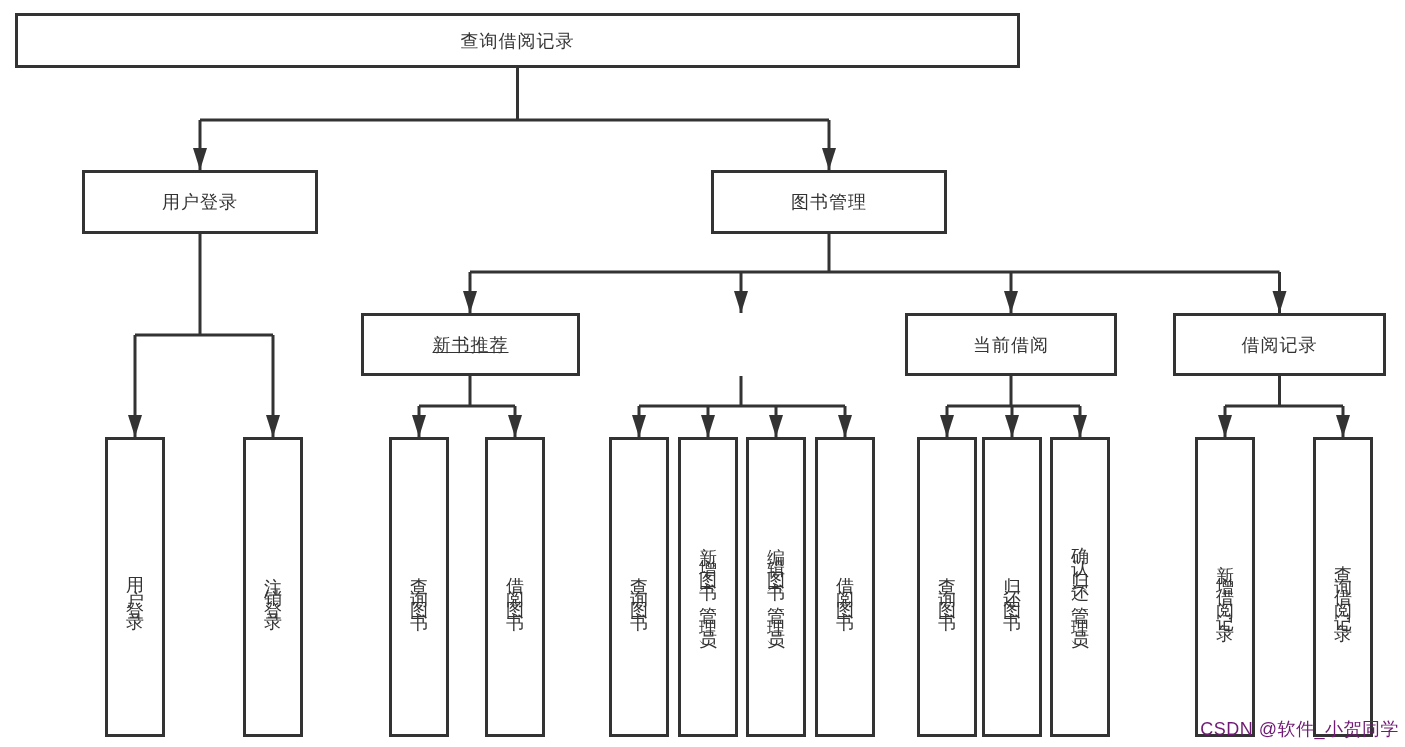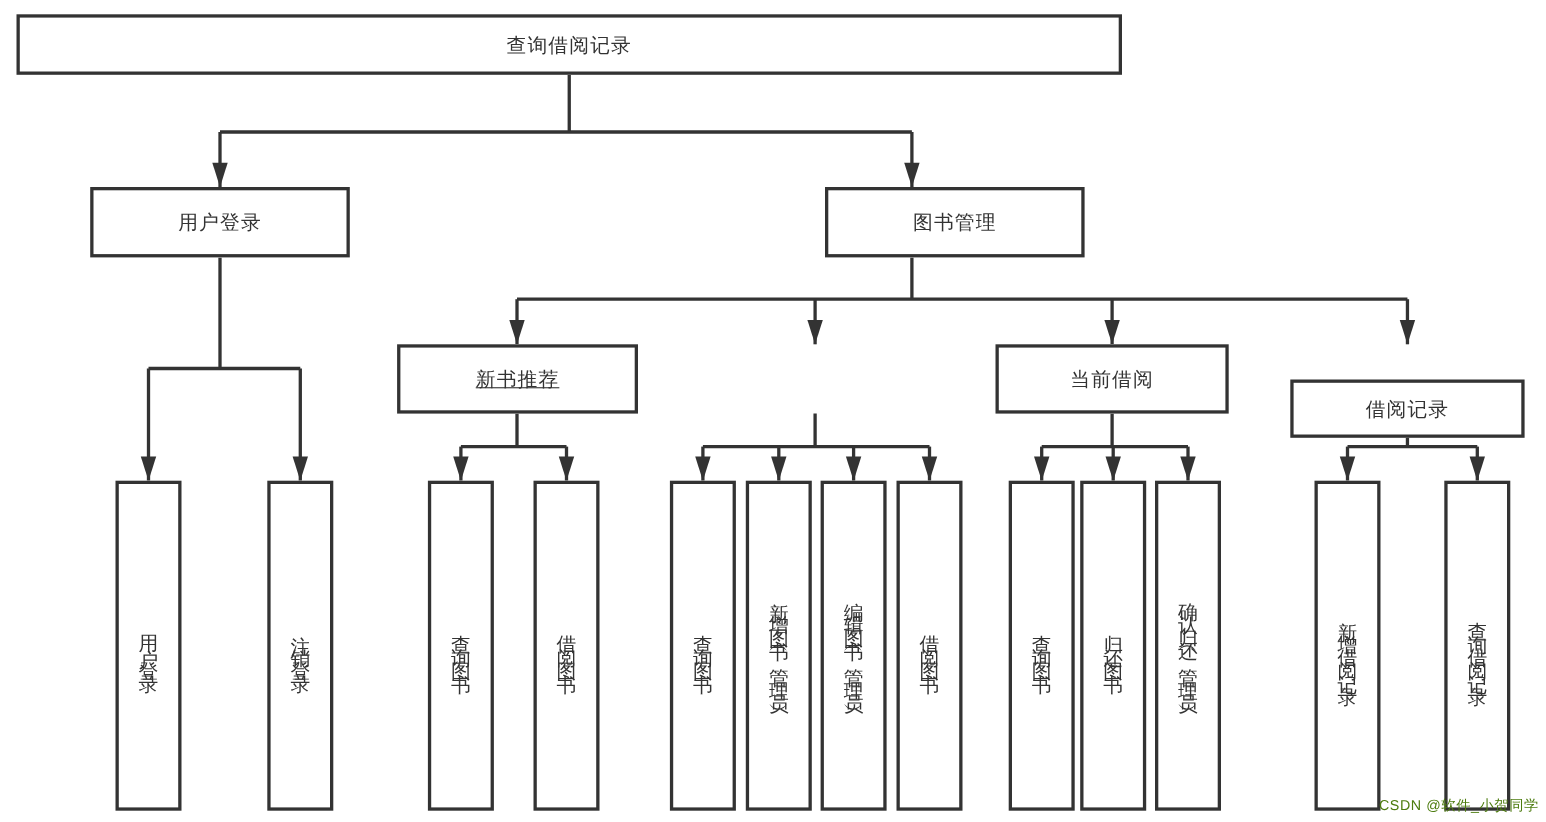--- a/index.html
+++ b/index.html
@@ -33,39 +33,39 @@
   .vbox span {
     writing-mode: vertical-rl;
     text-orientation: mixed;
     letter-spacing: 12px;
     line-height: 1;
     white-space: nowrap;
   }
   
   .n-root { left: 15px;  top: 13px;  width: 1005px; height: 55px; }
   .n-l2a  { left: 82px;  top: 170px; width: 236px;  height: 64px; }
-  .n-l2b  { left: 750px; top: 170px; width: 236px;  height: 64px; }
+  .n-l2b  { left: 711px; top: 170px; width: 236px;  height: 64px; }
   .n-l3a  { left: 361px; top: 313px; width: 219px;  height: 63px; text-decoration: underline; }
   .n-l3b  { left: 633px; top: 313px; width: 216px;  height: 63px; }
   .n-l3c  { left: 905px; top: 313px; width: 212px;  height: 63px; text-align: right; }
-  .n-l3d  { left: 1173px;top: 313px; width: 213px;  height: 53px; margin-top: 32px; }
+  .n-l3d  { left: 1173px;top: 313px; width: 213px;  height: 63px; }
   .leaf   { top: 437px; width: 60px; height: 300px; }
   .n-c1  { left: 105px; }  .n-c2  { left: 243px; }
   .n-c3  { left: 389px; }  .n-c4  { left: 485px; }
   .n-c5  { left: 609px; }  .n-c6  { left: 678px; }
   .n-c7  { left: 746px; }  .n-c8  { left: 815px; }
   .n-c9  { left: 917px; }  .n-c10 { left: 982px; }
   .n-c11 { left: 1050px; } .n-c12 { left: 1195px; }
   .n-c13 { left: 1313px; }
   .watermark {
     position: absolute;
     right: 6px;
     bottom: 6px;
-    font-size: 13px;
-    color: #4d7c0f;
+    font-size: 18px;
+    color: #701a75;
     z-index: 5;
     letter-spacing: 0.5px;
   }
 </style>
 </head>
 <body>
 
 <div class="canvas">
 
   <svg class="connectors" viewBox="0 0 1405 747" xmlns="http://www.w3.org/2000/svg">

